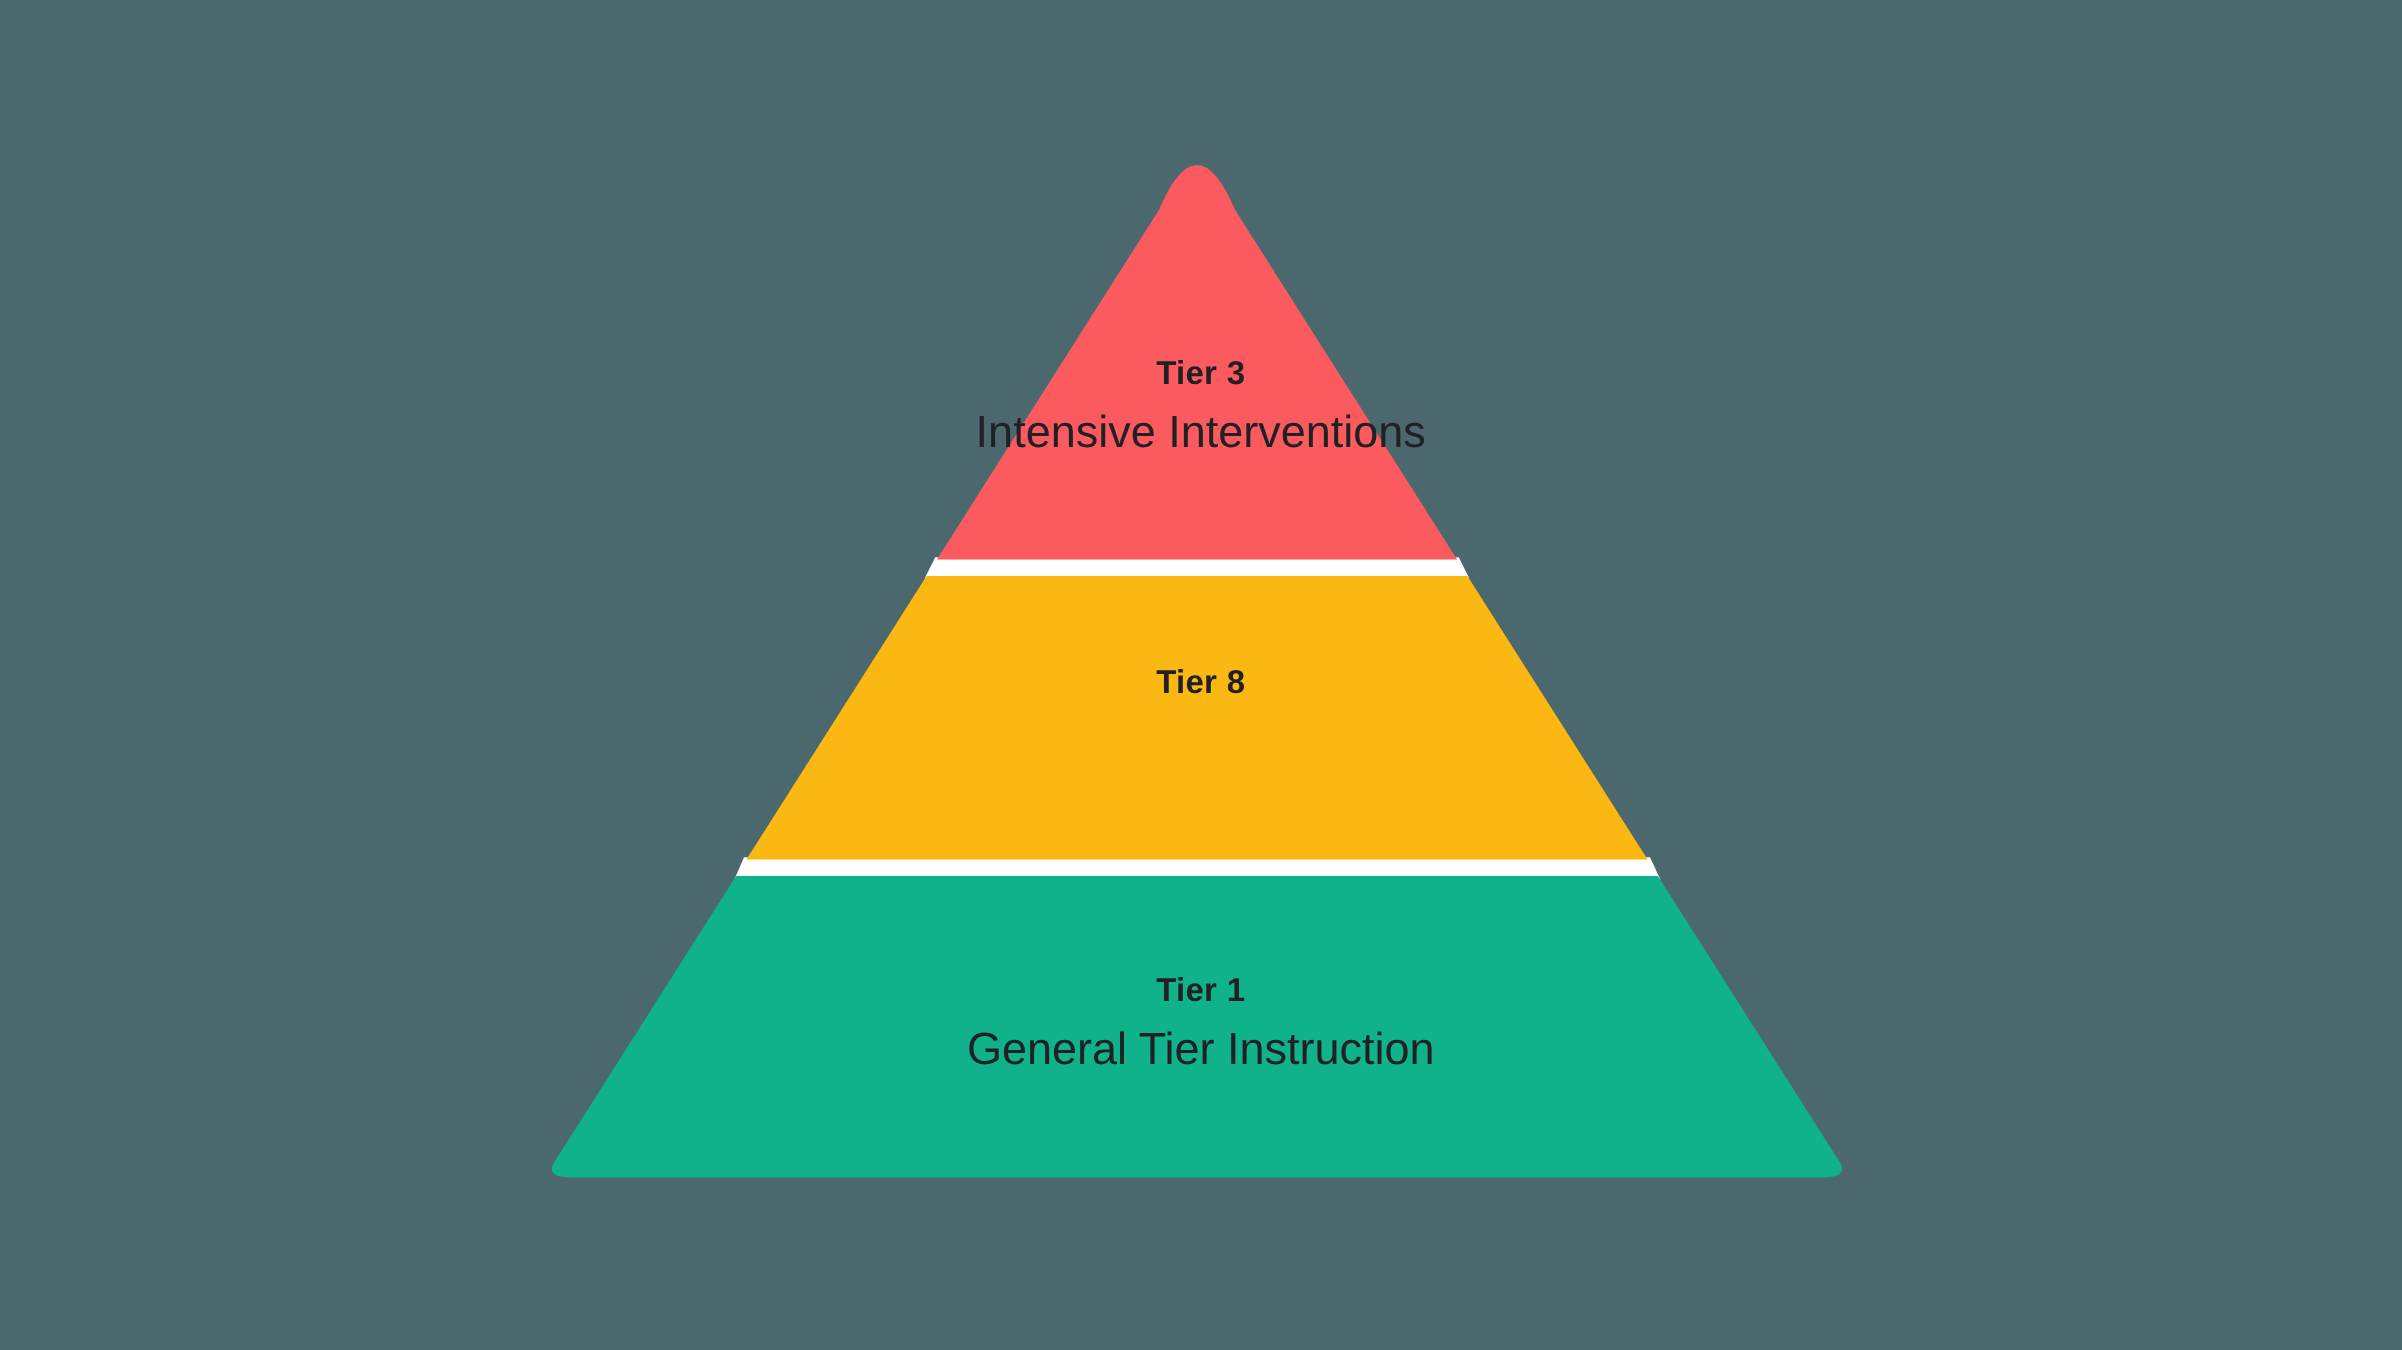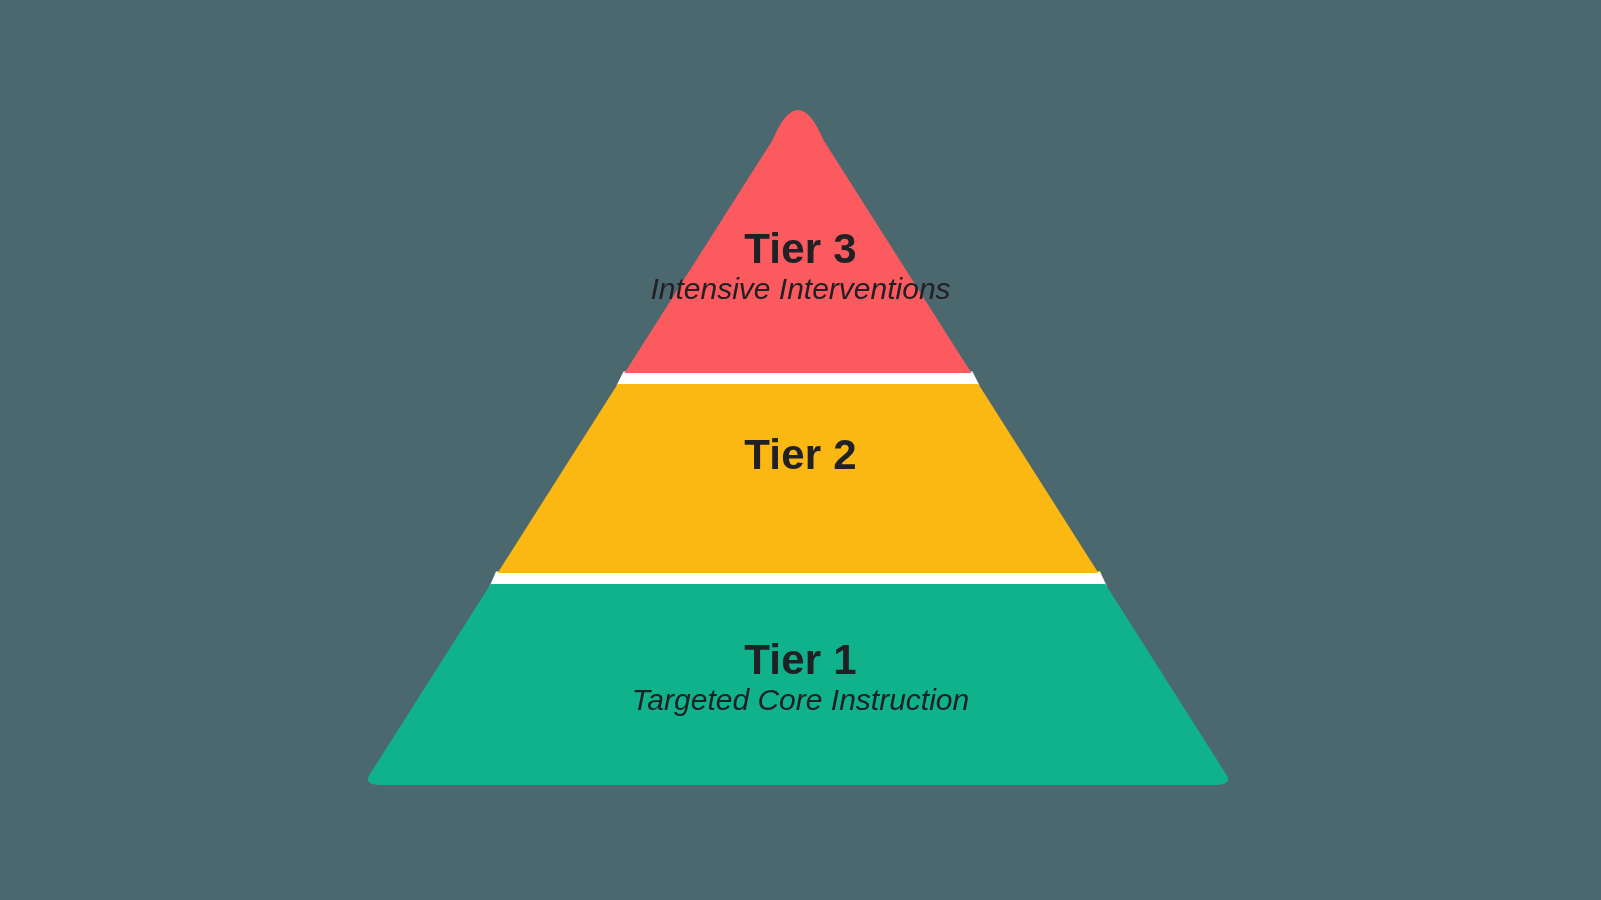--- a/index.html
+++ b/index.html
@@ -24,31 +24,30 @@
   }
   .tier-label {
     position: absolute;
     left: 0;
     width: 1601px;
     text-align: center;
     color: #202025;
     pointer-events: none;
   }
   .tier-label .title {
-    font-size: 42px;
+    font-size: 22px;
     font-weight: 700;
     line-height: 40px;
     letter-spacing: 0.2px;
   }
   .tier-label .subtitle {
     font-size: 30px;
     font-weight: 400;
     line-height: 35px;
     margin: 2px auto 0 auto;
-    font-style: italic;
   }
   #label-tier3 { top: 229px; }
   #label-tier3 .subtitle { width: 320px; }   
   #label-tier2 { top: 435px; }
   #label-tier1 { top: 640px; }
 </style>
 </head>
 <body>
 
 <div class="stage">
@@ -66,21 +65,21 @@
 
     <path d="M 490.7 584 L 1105.3 584 L 1226.6 775 Q 1233 785 1213 785 L 383 785 Q 363 785 369.4 775 Z" fill="#10B28C"></path>
   </svg>
 
   <div class="tier-label" id="label-tier3">
     <div class="title">Tier 3</div>
     <div class="subtitle">Intensive Interventions</div>
   </div>
 
   <div class="tier-label" id="label-tier2">
-    <div class="title">Tier 2</div>
+    <div class="title">Tier 8</div>
   </div>
 
   <div class="tier-label" id="label-tier1">
     <div class="title">Tier 1</div>
-    <div class="subtitle">Targeted Core Instruction</div>
+    <div class="subtitle">General Tier Instruction</div>
   </div>
 
 </div>
 
 </body></html>

